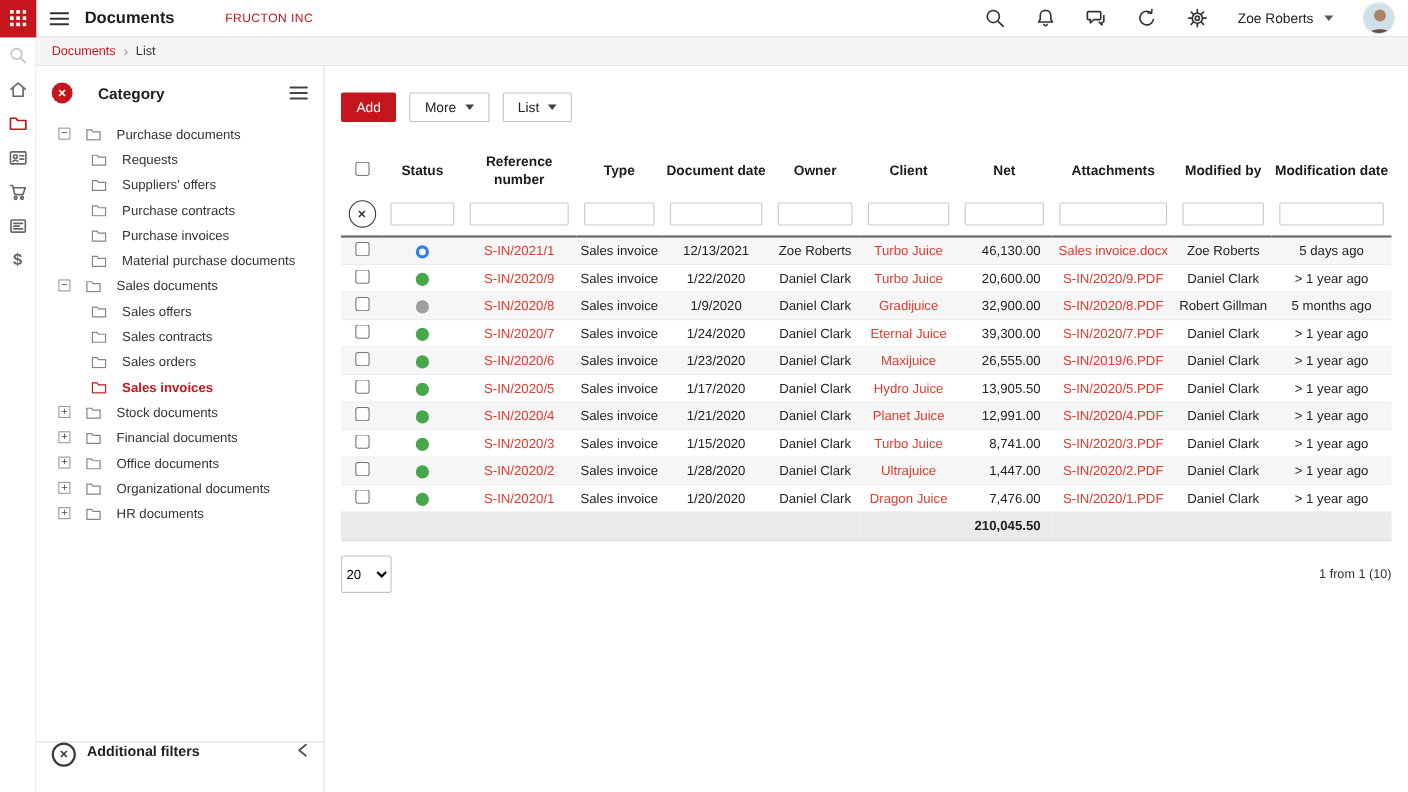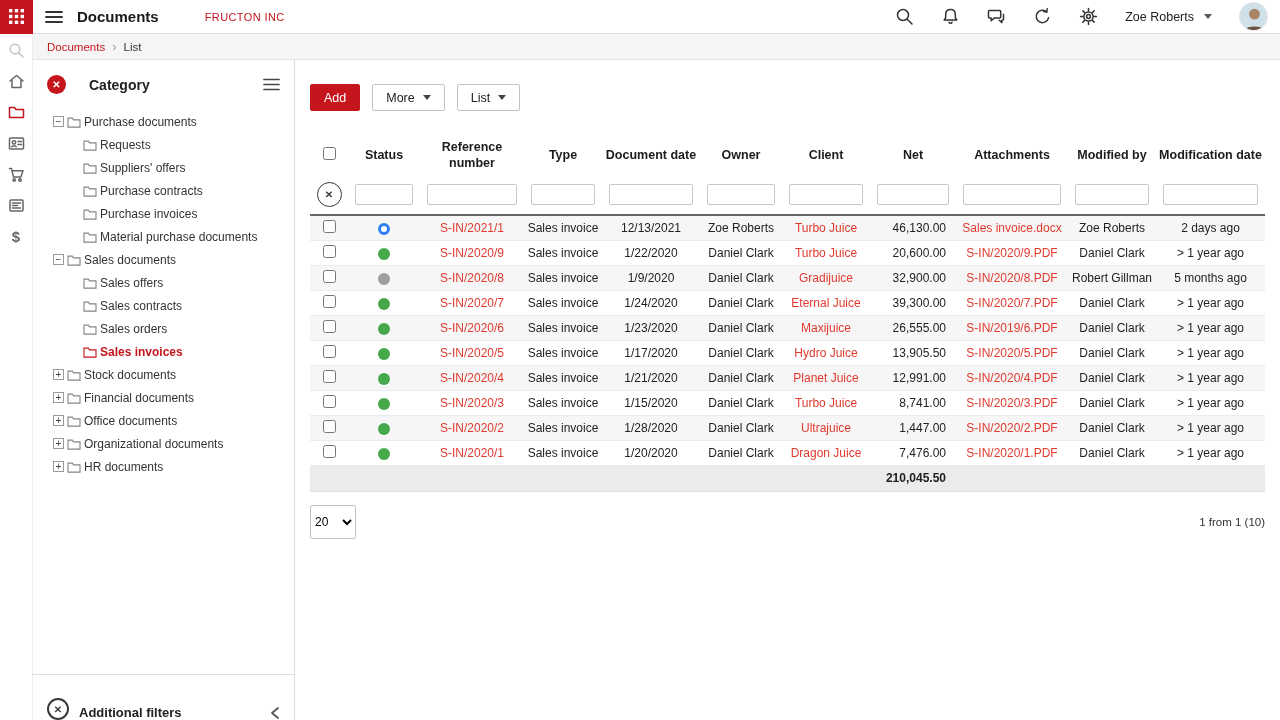--- a/index.html
+++ b/index.html
@@ -39,32 +39,32 @@
   .workspace{flex:1;display:flex;min-height:0}
 
   
   .catpanel{width:262px;flex:0 0 262px;background:#fff;border-right:1px solid #ddd;display:flex;flex-direction:column}
   .cat-head{display:flex;align-items:center;gap:23px;padding:15px 14px 10px 14px}
   .xcircle-red{width:19px;height:19px;border-radius:50%;background:var(--red);color:#fff;display:flex;align-items:center;justify-content:center;font-size:10px;font-weight:700;cursor:pointer;flex:0 0 19px}
   .xcircle-red::before{content:"✕"}
   .cat-title{font-weight:700;font-size:14px}
   .cat-burger{margin-left:auto;cursor:pointer;display:flex}
   .tree{flex:1;overflow:hidden;padding-top:6px}
-  .trow{display:flex;align-items:center;height:23px;gap:3px;cursor:pointer}
+  .trow{display:flex;align-items:center;height:23px;gap:14px;cursor:pointer}
   .troot{padding-left:20px}
   .tchild{padding-left:50px}
   .tw{width:11px;height:11px;border:1px solid #9a9a9a;background:#fff;display:flex;align-items:center;justify-content:center;font-size:10px;line-height:1;color:#444;flex:0 0 11px}
   .tw.minus::before{content:"−"}
   .tw.plus::before{content:"+"}
   .fold{width:14px;height:12px;flex:0 0 14px}
   .fold path{stroke:#858585;fill:none;stroke-width:1.3}
   .tlabel{font-size:12px;color:#333;white-space:nowrap}
   .trow.sel .tlabel{color:var(--red);font-weight:700}
   .trow.sel .fold path{stroke:var(--red)}
-  .addfilters{border-top:1px solid #ddd;height:46px;display:flex;align-items:flex-end;gap:10px;padding:0 14px}
+  .addfilters{border-top:1px solid #ddd;height:46px;display:flex;align-items:flex-start;gap:10px;padding:0 14px}
   .xcircle-dark{width:22px;height:22px;border-radius:50%;border:2px solid #3a3a3a;display:flex;align-items:center;justify-content:center;font-size:10px;font-weight:700;color:#3a3a3a;cursor:pointer;flex:0 0 22px}
   .xcircle-dark::before{content:"✕"}
   .addfilters-label{font-weight:700;font-size:13px}
   .panel-collapse{margin-left:auto;cursor:pointer;display:flex}
   .panel-collapse svg{width:10px;height:14px;stroke:#555;fill:none;stroke-width:1.8;stroke-linecap:round;stroke-linejoin:round}
 
   
   .content{flex:1;padding:24px 15px 0 15px;display:flex;flex-direction:column;min-width:0}
   .toolbar{display:flex;gap:12px;margin-bottom:22px}
   .btn{height:27px;font-size:12.5px;border-radius:2px;display:inline-flex;align-items:center;gap:8px;padding:1px 13px;cursor:pointer;font-family:"Liberation Sans",sans-serif}
@@ -432,21 +432,21 @@
               <td><input type="checkbox" style=""></td>
               <td><span class="dot" data-status="blue"></span></td>
               <td><a class="rlink">S-IN/2021/1</a></td>
               <td>Sales invoice</td>
               <td>12/13/2021</td>
               <td>Zoe Roberts</td>
               <td><a class="rlink">Turbo Juice</a></td>
               <td class="num">46,130.00</td>
               <td><a class="rlink">Sales invoice.docx</a></td>
               <td>Zoe Roberts</td>
-              <td>2 days ago</td>
+              <td>5 days ago</td>
             </tr>
             <tr>
               <td><input type="checkbox" style=""></td>
               <td><span class="dot" data-status="green"></span></td>
               <td><a class="rlink">S-IN/2020/9</a></td>
               <td>Sales invoice</td>
               <td>1/22/2020</td>
               <td>Daniel Clark</td>
               <td><a class="rlink">Turbo Juice</a></td>
               <td class="num">20,600.00</td>

